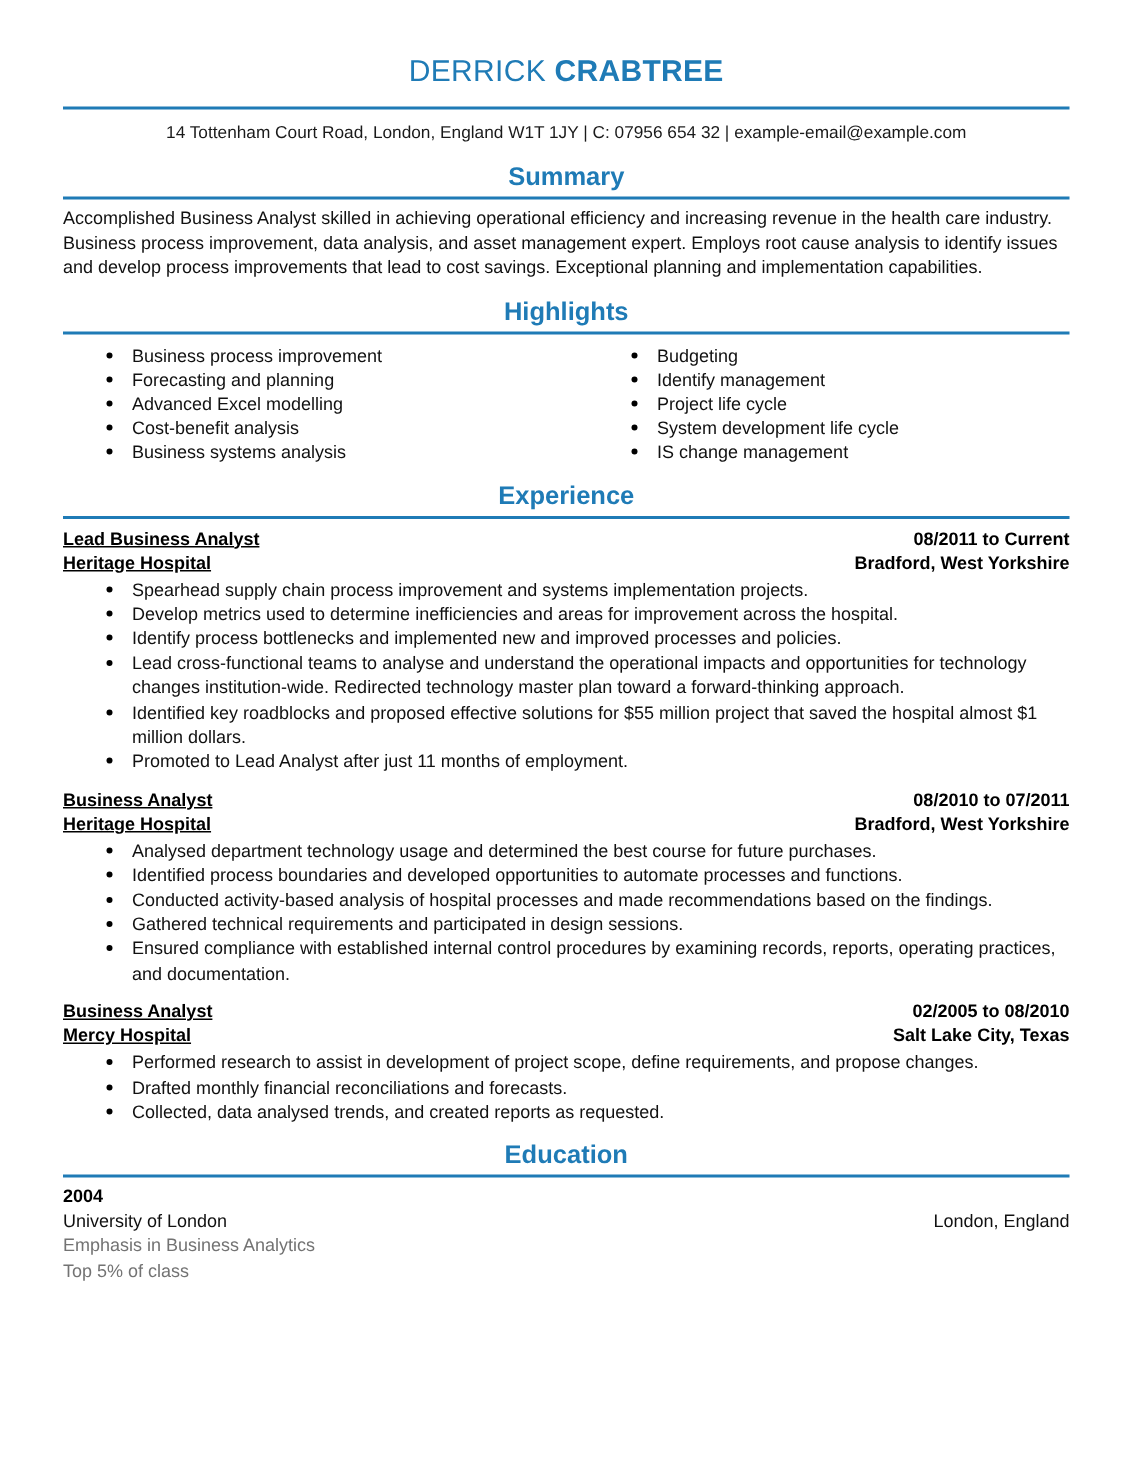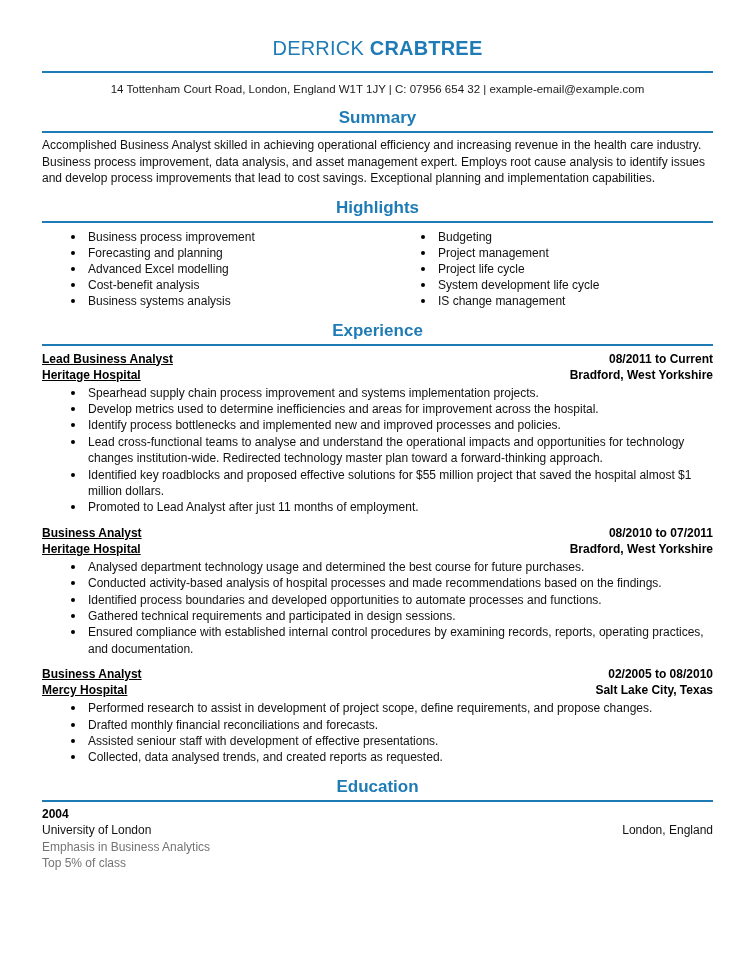--- a/index.html
+++ b/index.html
@@ -197,21 +197,21 @@
               <li>Business process improvement</li>
               <li>Forecasting and planning</li>
               <li>Advanced Excel modelling</li>
               <li>Cost-benefit analysis</li>
               <li>Business systems analysis</li>
             </ul>
         </div>
         <div class="highlight-col">
           <ul class="bullets" id="highlights-right">
               <li>Budgeting</li>
-              <li>Project management</li>
+              <li>Identify management</li>
               <li>Project life cycle</li>
               <li>System development life cycle</li>
               <li>IS change management</li>
             </ul>
         </div>
       </div>
     </div>
   </div>
 
   <div class="section">
@@ -240,39 +240,38 @@
           <div class="job-line">
             <span class="left">Business Analyst</span>
             <span class="right">08/2010 to 07/2011</span>
           </div>
           <div class="job-line">
             <span class="left">Heritage Hospital</span>
             <span class="right">Bradford, West Yorkshire</span>
           </div>
           <ul class="job-bullets">
             <li>Analysed department technology usage and determined the best course for future purchases.</li>
+            <li>Identified process boundaries and developed opportunities to automate processes and functions.</li>
             <li>Conducted activity-based analysis of hospital processes and made recommendations based on the findings.</li>
-            <li>Identified process boundaries and developed opportunities to automate processes and functions.</li>
             <li>Gathered technical requirements and participated in design sessions.</li>
             <li>Ensured compliance with established internal control procedures by examining records, reports, operating practices, and documentation.</li>
           </ul>
         </div>
         <div class="job">
           <div class="job-line">
             <span class="left">Business Analyst</span>
             <span class="right">02/2005 to 08/2010</span>
           </div>
           <div class="job-line">
             <span class="left">Mercy Hospital</span>
             <span class="right">Salt Lake City, Texas</span>
           </div>
           <ul class="job-bullets">
             <li>Performed research to assist in development of project scope, define requirements, and propose changes.</li>
             <li>Drafted monthly financial reconciliations and forecasts.</li>
-            <li>Assisted seniour staff with development of effective presentations.</li>
             <li>Collected, data analysed trends, and created reports as requested.</li>
           </ul>
         </div>
       </div>
   </div>
 
   <div class="section">
     <div class="section-title">Education</div>
     <div class="rule"></div>
     <div class="section-body">

